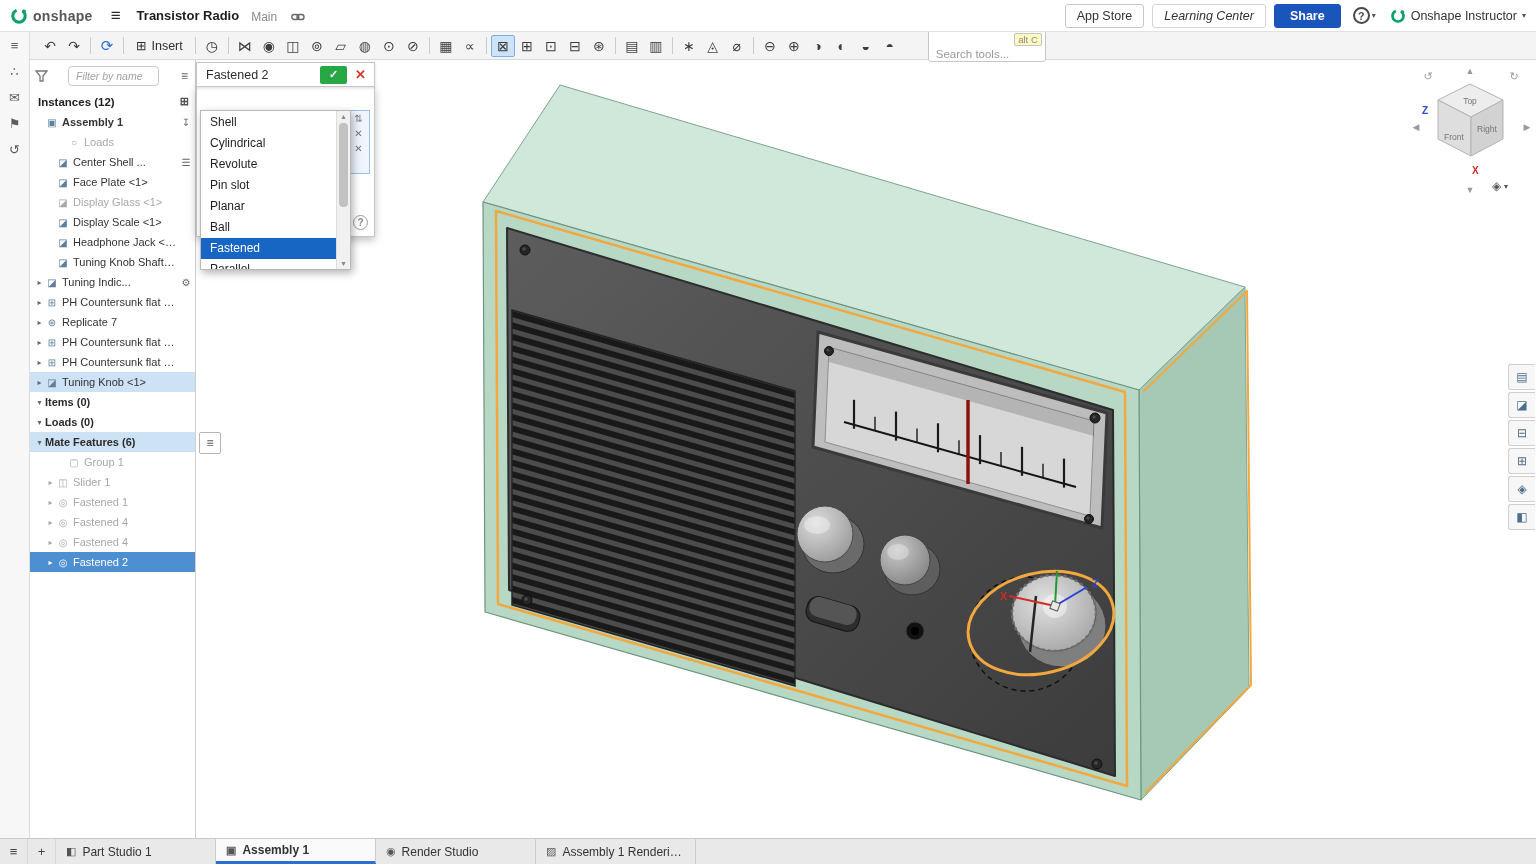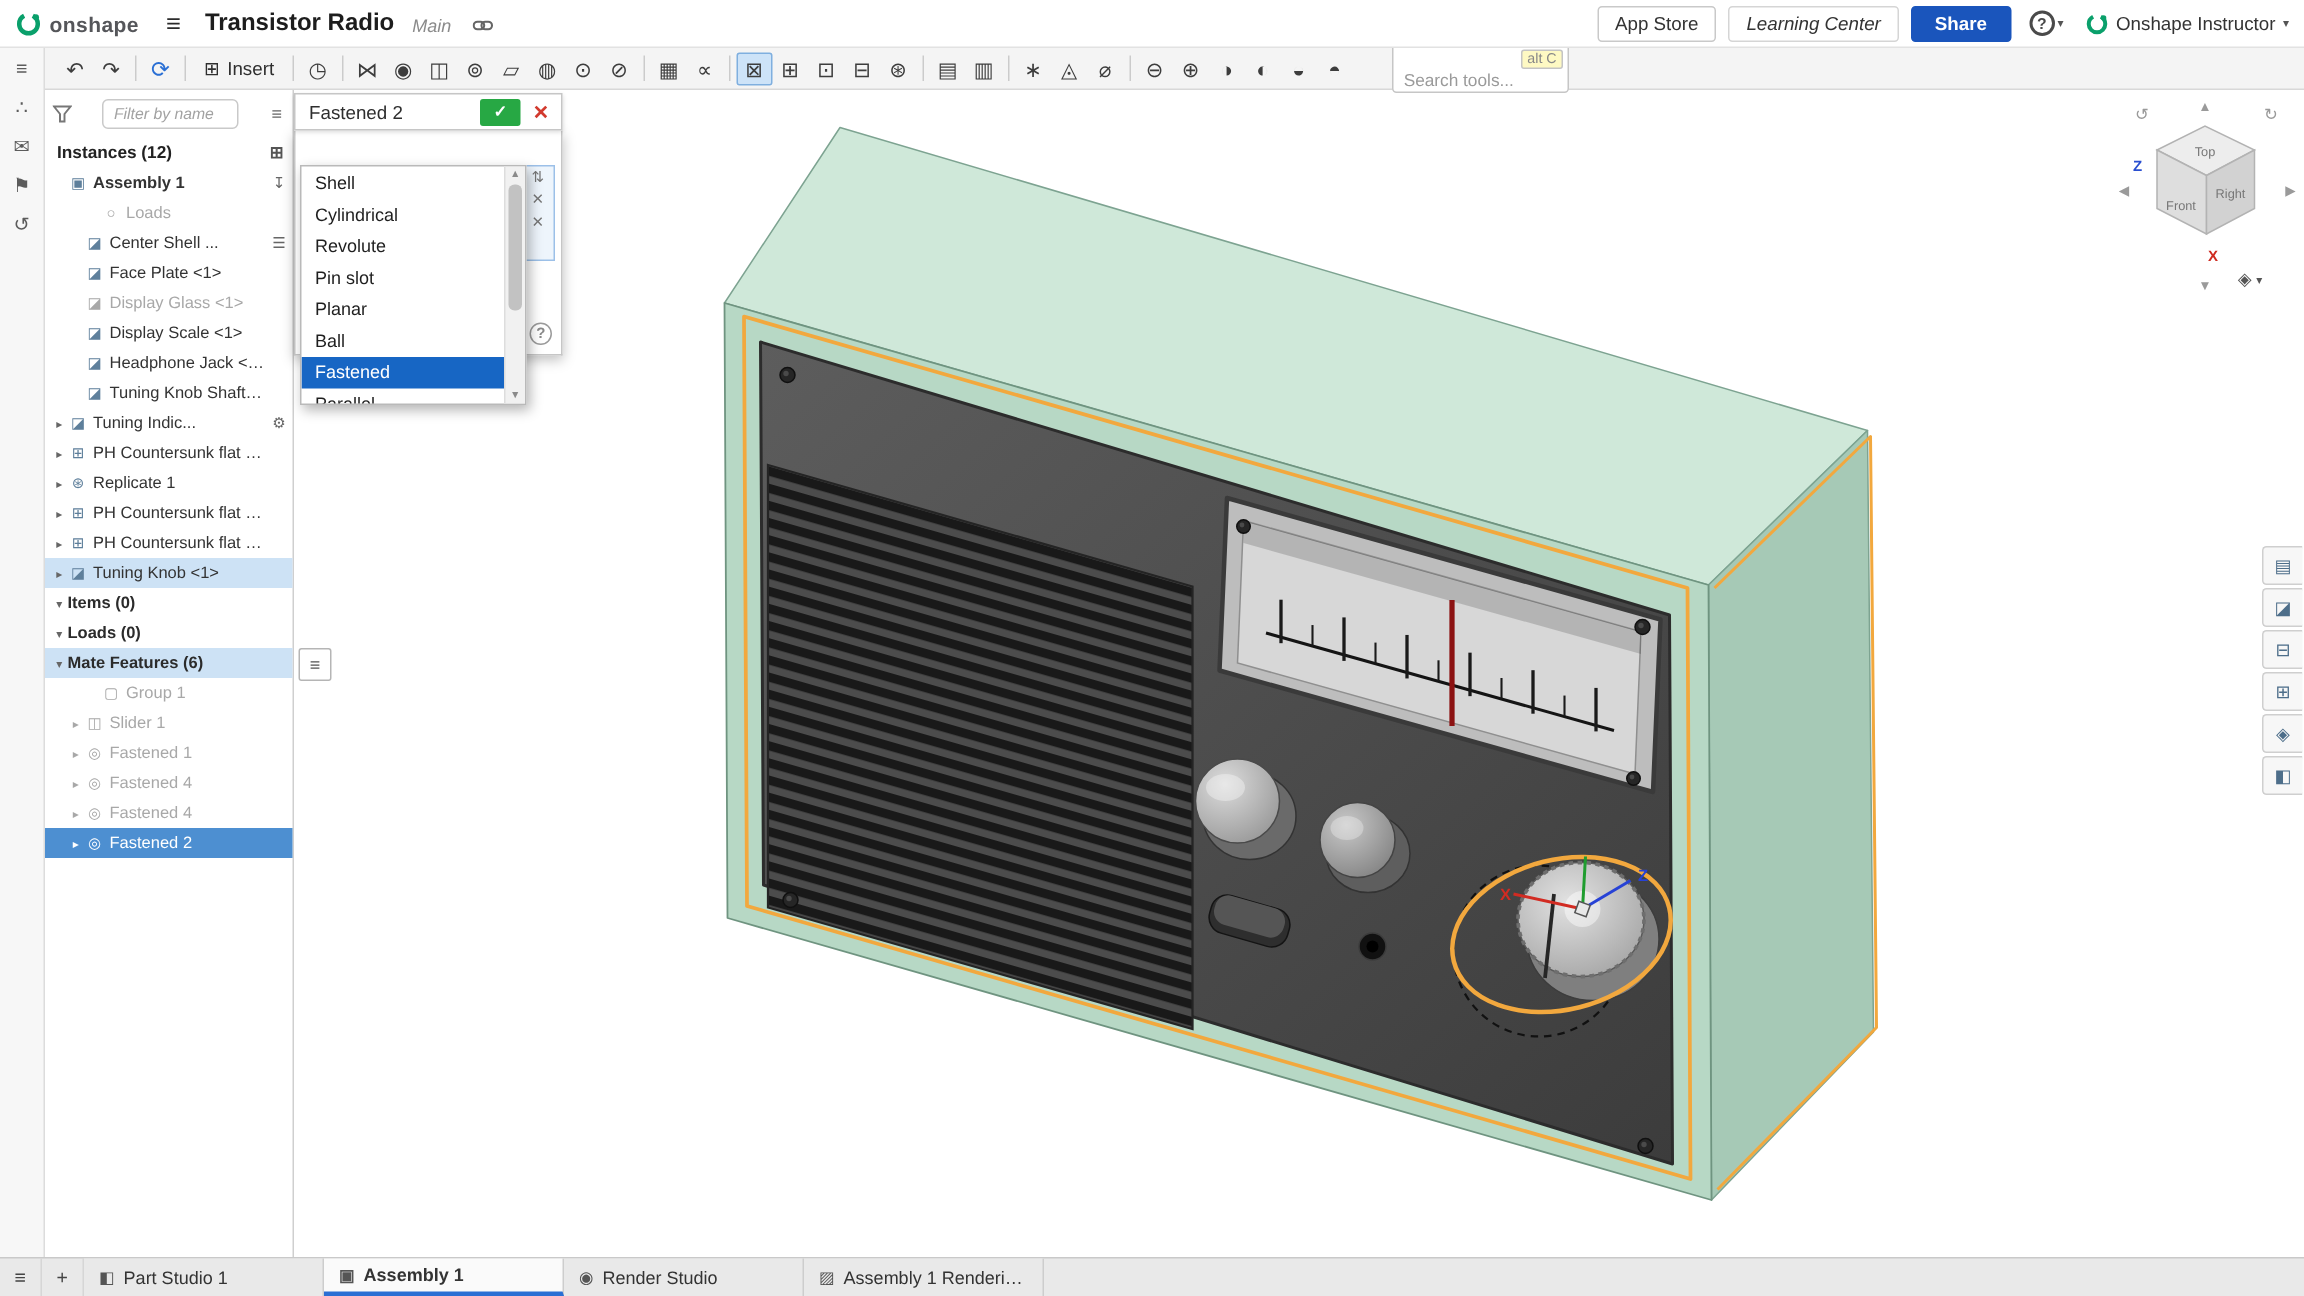--- a/index.html
+++ b/index.html
@@ -9,22 +9,22 @@
          -webkit-user-select:none; user-select:none; }
   .abs { position:absolute; }
 
   
   .topbar { left:0; top:0; width:1536px; height:32px; background:#fff;
             border-bottom:1px solid #e2e2e2; display:flex; align-items:center;
             padding:0 10px; gap:8px; z-index:5; }
   .logo-wrap { display:flex; align-items:center; gap:5px; }
   .logo-text { font-size:14px; font-weight:bold; color:#55565a; letter-spacing:.3px; }
   .hamburger { font-size:17px; color:#2b2b2b; margin-left:10px; cursor:pointer; }
-  .doc-title { font-size:16px; font-weight:bold; color:#1d1d1d; margin-left:8px; }
-  .workspace { font-size:12px; color:#8b8b8b; margin-left:4px; margin-top:2px;font-style:italic; }
+  .doc-title { font-size:13px; font-weight:bold; color:#1d1d1d; margin-left:8px; }
+  .workspace { font-size:12px; color:#8b8b8b; margin-left:4px; margin-top:2px; }
   .link-ic { margin-left:6px; margin-top:2px; }
   .tb-spacer { flex:1; }
   .tb-btn { font-size:12.5px; color:#333; background:#fff; border:1px solid #c9c9c9;
             border-radius:3px; padding:4px 11px; cursor:pointer; white-space:nowrap; }
   .tb-btn.plain { border-color:#d5d5d5;font-style:italic; }
   .share-btn { background:#1a55bc; color:#fff; border:1px solid #1a55bc; font-weight:bold;
                border-radius:3px; padding:4px 15px; font-size:12.5px; cursor:pointer; }
   .help-wrap { display:flex; align-items:center; gap:2px; margin-left:4px; cursor:pointer; }
   .help-circ { width:17px; height:17px; border-radius:50%; border:2px solid #4a4a4a;
                color:#4a4a4a; font-size:10.5px; font-weight:bold; display:flex;
@@ -446,21 +446,21 @@
         <div class="tree-row" data-ind="0">
           <span class="arrow">▸</span>
           <span class="t-icon">⊞</span>
           <span class="t-label">PH Countersunk flat h...</span>
           <span class="t-right"></span>
         </div>
 
         <div class="tree-row" data-ind="0">
           <span class="arrow">▸</span>
           <span class="t-icon">⊛</span>
-          <span class="t-label">Replicate 1</span>
+          <span class="t-label">Replicate 7</span>
           <span class="t-right"></span>
         </div>
 
         <div class="tree-row" data-ind="0">
           <span class="arrow">▸</span>
           <span class="t-icon">⊞</span>
           <span class="t-label">PH Countersunk flat h...</span>
           <span class="t-right"></span>
         </div>
 

